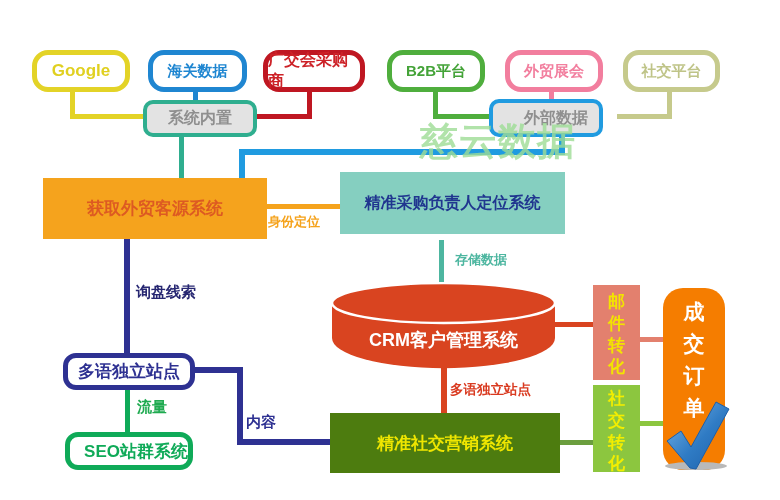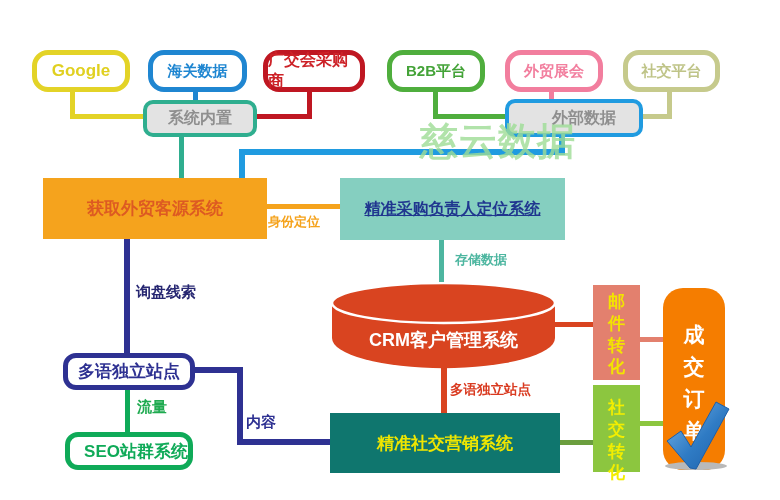--- a/index.html
+++ b/index.html
@@ -25,39 +25,39 @@
   
   #n-google  {left:32px; top:13px; width:98px; border-color:#e3d327;color:#e0d020;font-size:17px;}
   #n-customs {left:148px;top:13px; width:99px; border-color:#1f86d1;color:#1f86d1;}
   #n-canton  {left:263px;top:13px; width:102px;border-color:#bf1722;color:#cd2228;font-size:16px;}
   #n-b2b     {left:387px;top:13px; width:98px; border-color:#4fae3d;color:#44a338;}
   #n-fair    {left:505px;top:13px; width:98px; border-color:#f27e9e;color:#f27e9e;font-family:Liberation Serif, serif;}
   #n-socialp {left:623px;top:13px; width:97px; border-color:#c6ca8c;color:#bfc488;}
 
   
   #n-builtin {left:143px;top:100px;width:114px;height:37px;border-color:#2fae8f;}
-  #n-external{left:505px;top:99px; width:138px;height:38px;border-color:#209be0;padding-left:20px;}
+  #n-external{left:489px;top:99px; width:114px;height:38px;border-color:#209be0;padding-left:20px;}
 
   
   #n-acquire {left:43px; top:178px;width:224px;height:61px;background:#f5a31d;color:#dd5a22;font-size:17px;}
-  #n-locator {left:340px;top:178px;width:225px;height:62px;background:#85cfc0;color:#20368f;font-size:16px;text-decoration:underline;}
-  #n-socialm {left:330px;top:413px;width:230px;height:60px;background:#0f766e;color:#efe600;font-size:17px;}
+  #n-locator {left:340px;top:172px;width:225px;height:62px;background:#85cfc0;color:#20368f;font-size:16px;}
+  #n-socialm {left:330px;top:413px;width:230px;height:60px;background:#4d7c0f;color:#efe600;font-size:17px;}
   #n-multilang{left:63px;top:353px;width:132px;height:37px;border-color:#2e3192;color:#2e3192;font-size:17px;}
   #n-seo     {left:65px; top:432px;width:128px;height:38px;border-color:#0faa58;color:#0faa58;font-size:17px;justify-content:flex-end;}
 
   
   #n-crm{position:absolute;z-index:2;left:330px;top:282px;width:227px;height:90px;}
   #n-crm .cyl-label{position:absolute;top:46px;left:0;width:100%;text-align:center;
                     color:#ffffff;font-size:18px;z-index:2;}
 
   
   #n-email  {left:593px;top:285px;width:47px;height:95px;background:#e3806e;color:#f3e400;font-size:17px;padding-top:6px;}
-  #n-socialc{left:593px;top:385px;width:47px;height:87px;background:#8cc63f;color:#f3ee00;font-size:17px;padding-top:12px;}
+  #n-socialc{left:593px;top:385px;width:47px;height:87px;background:#8cc63f;color:#f3ee00;font-size:17px;padding-top:3px;}
   #n-deal   {left:663px;top:288px;width:62px;height:182px;background:#f57d00;color:#ffffff;
-             border-radius:20px;font-size:21px;padding-top:31px;}
+             border-radius:20px;font-size:21px;padding-top:8px;}
   #n-deal .vt{line-height:1.52;}
   #deal-check{position:absolute;z-index:4;left:660px;top:396px;width:72px;height:78px;}
 
   
   #lbl-identity  {left:268px;top:213px;color:#f5a31d;font-size:13px;}
   #lbl-storage   {left:455px;top:251px;color:#4db6a0;font-size:13px;}
   #lbl-inquiry   {left:136px;top:283px;color:#272772;font-size:15px;}
   #lbl-traffic   {left:137px;top:398px;color:#1faa50;font-size:15px;}
   #lbl-content   {left:246px;top:413px;color:#2e3192;font-size:15px;}
   #lbl-socialdata{left:450px;top:381px;color:#d93a20;font-size:13.5px;}

